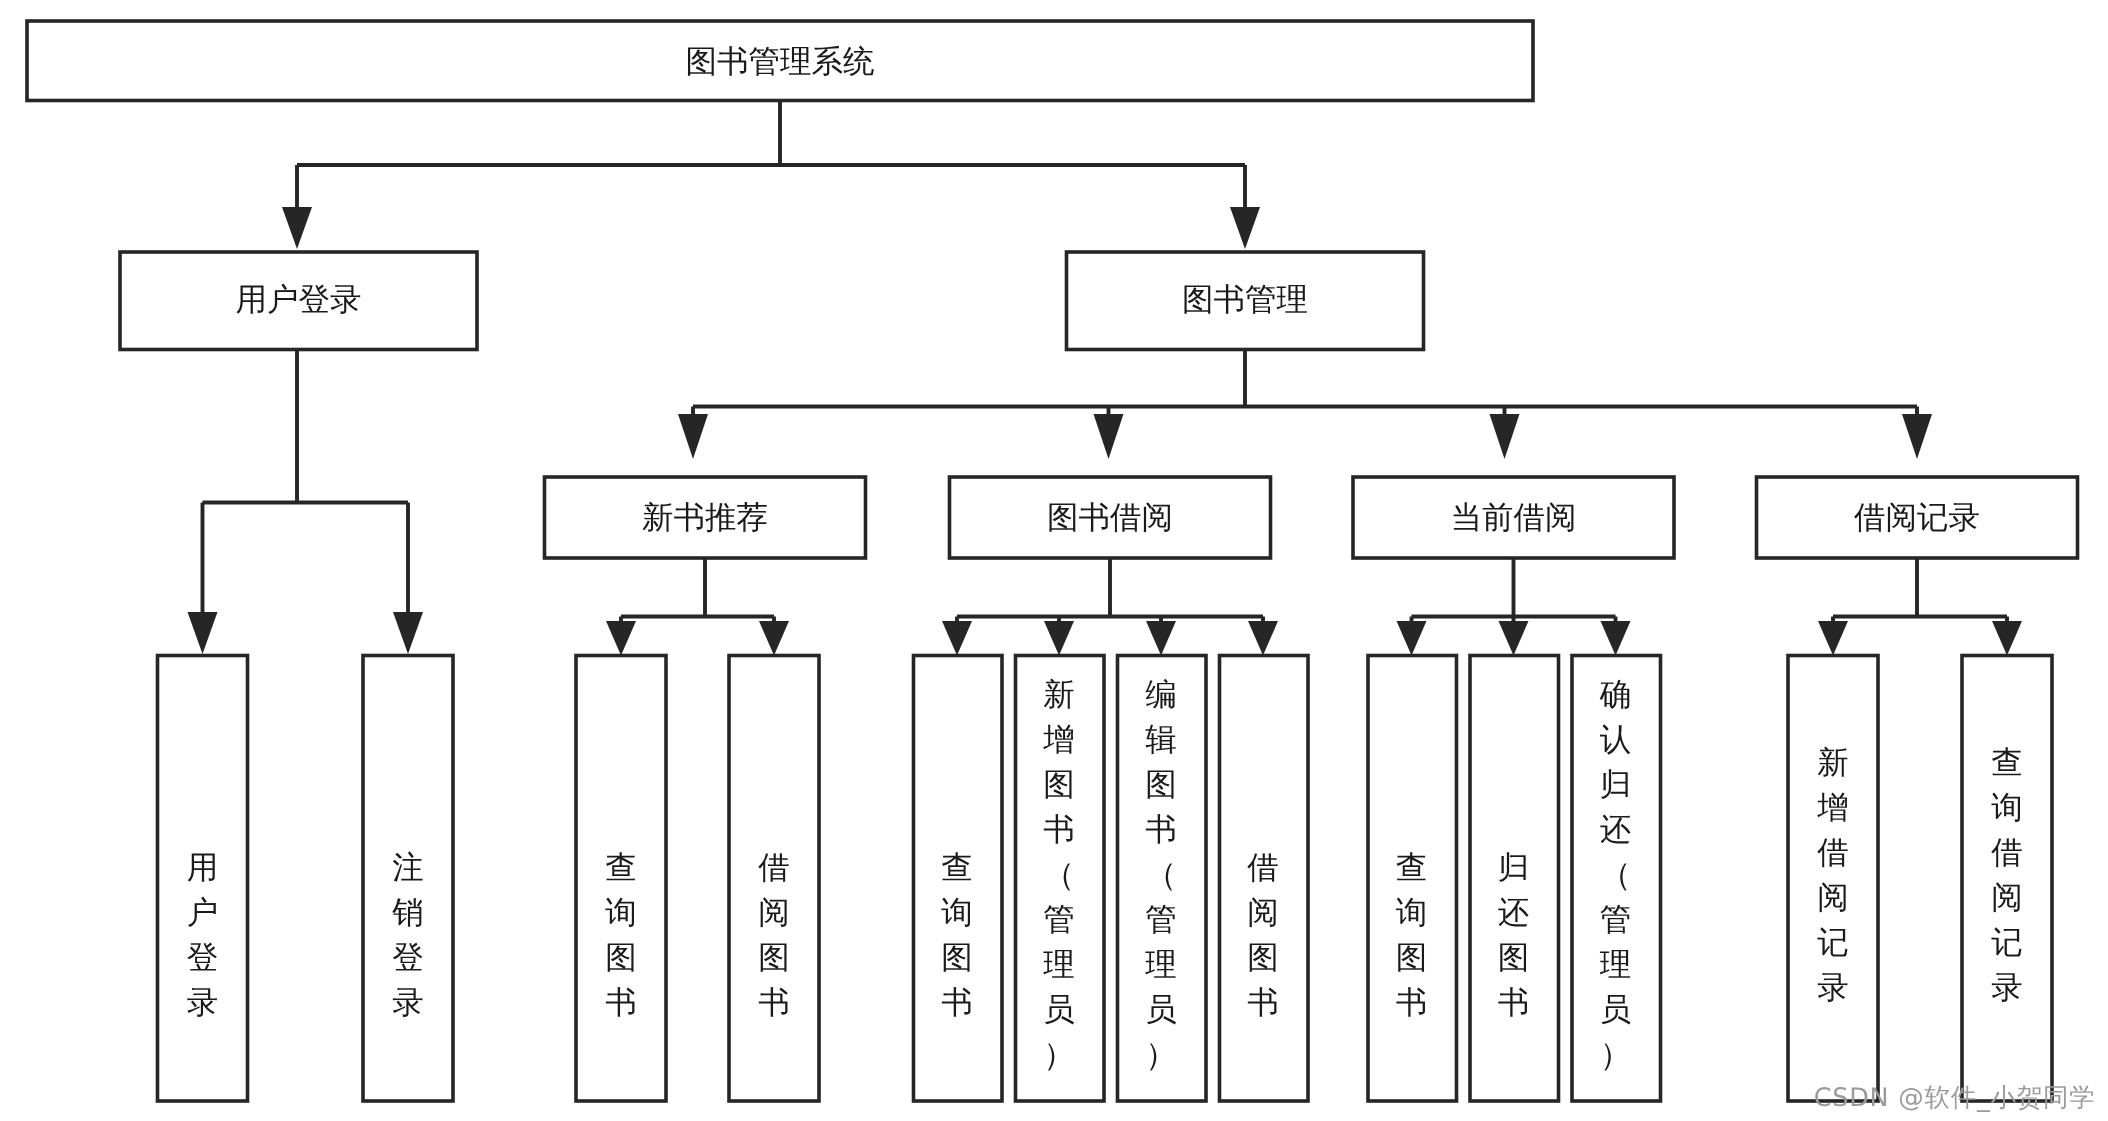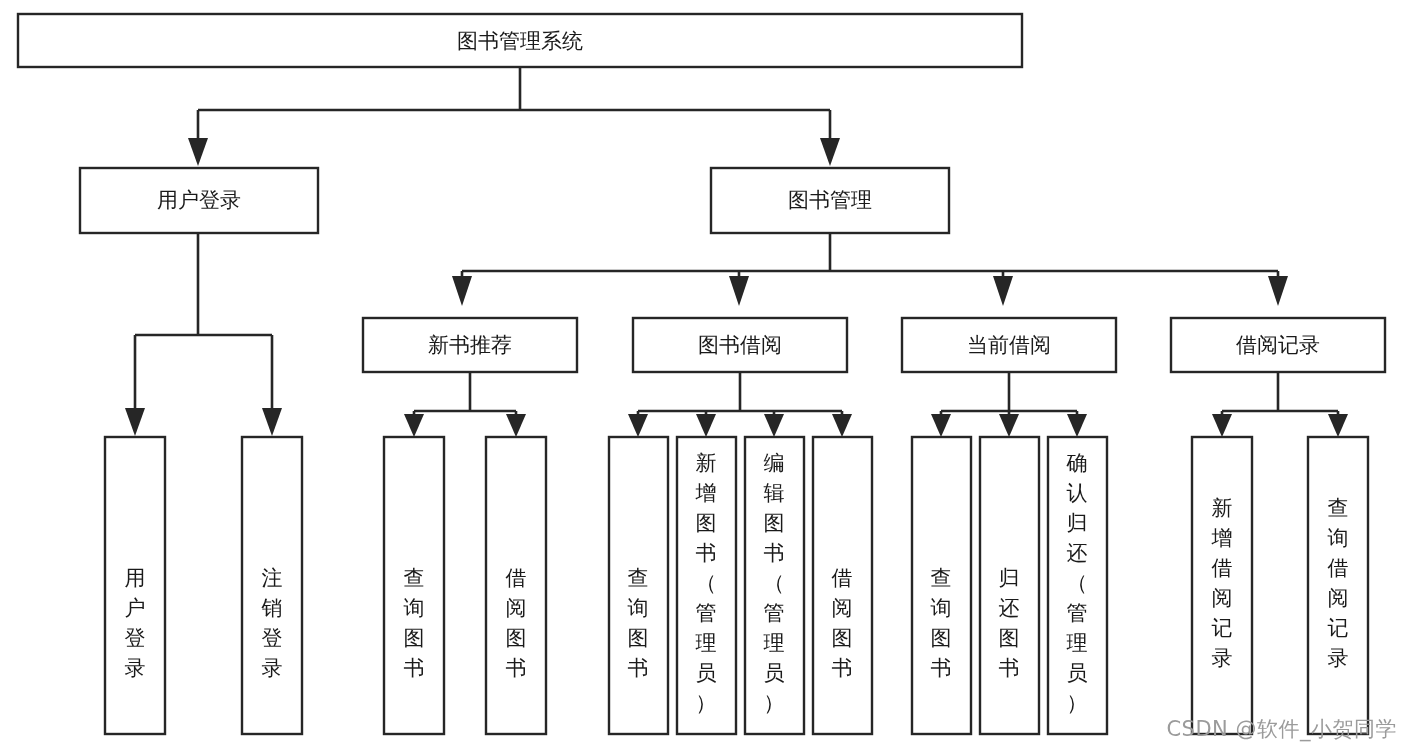--- a/index.html
+++ b/index.html
@@ -54,21 +54,21 @@
     font-family: "DejaVu Sans", "Liberation Sans", sans-serif;
     font-size: 21px;
     fill: #1a1a1a;
     text-anchor: middle;
   }
   .watermark {
     position: absolute;
     right: 8px;
     bottom: 4px;
     font-family: "DejaVu Sans", "Liberation Sans", sans-serif;
-    font-size: 21px;
+    font-size: 17px;
     color: #9b9b9b;
     letter-spacing: 0.5px;
     white-space: nowrap;
     user-select: none;
   }
 </style>
 </head>
 <body>
 
 <div id="diagram-root">

